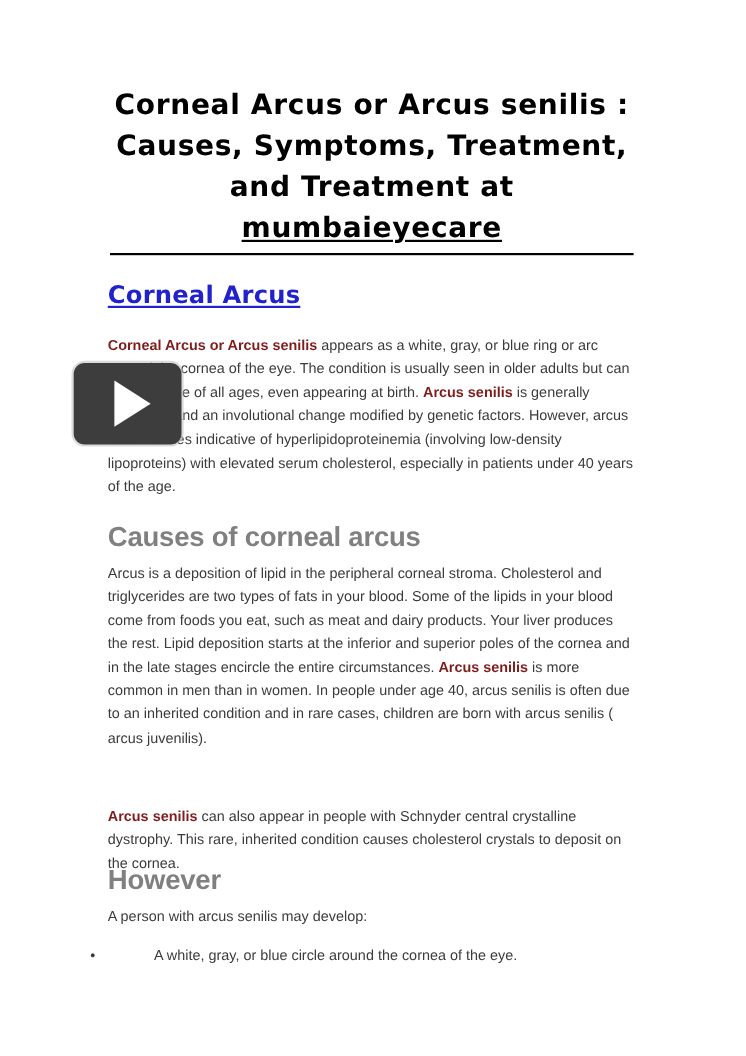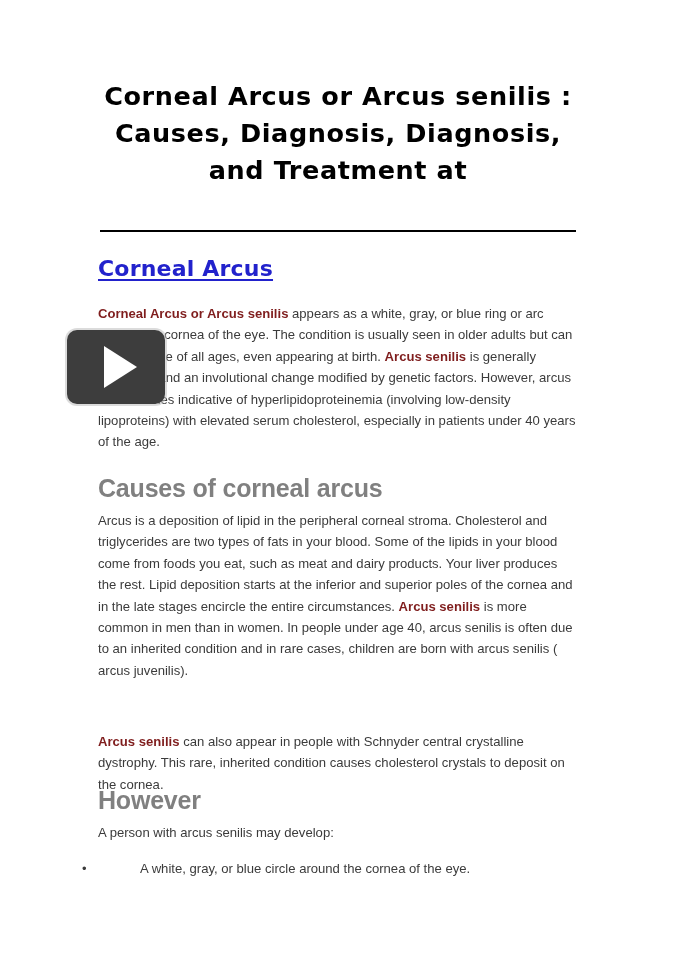--- a/index.html
+++ b/index.html
@@ -156,22 +156,23 @@
     margin-left: 9px;
   }
 </style>
 </head>
 <body>
 
 <div class="page">
 
   <h1 class="doc-title">
     <span>Corneal Arcus or Arcus senilis :</span><br>
-    <span>Causes, Diagnosis, Diagnosis,</span><br>
+    <span>Causes, Symptoms, Treatment,</span><br>
     <span>and Treatment at</span><br>
+    <span class="title-last">mumbaieyecare</span>
   </h1>
   <div class="title-rule"></div>
 
   <a class="link-heading" href="#">Corneal Arcus</a>
 
   <p class="body-text" id="p-intro"><b>Corneal Arcus or Arcus senilis</b><span> appears as a white, gray, or blue ring or arc around the cornea of the eye. The condition is usually seen in older adults but can affect people of all ages, even appearing at birth. </span><b>Arcus senilis</b><span> is generally harmless, and an involutional change modified by genetic factors. However, arcus is sometimes indicative of hyperlipidoproteinemia (involving low-density lipoproteins) with elevated serum cholesterol, especially in patients under 40 years of the age.</span></p>
 
   <div class="play-overlay" title="Play video">
     <div class="play-triangle"></div>
   </div>

